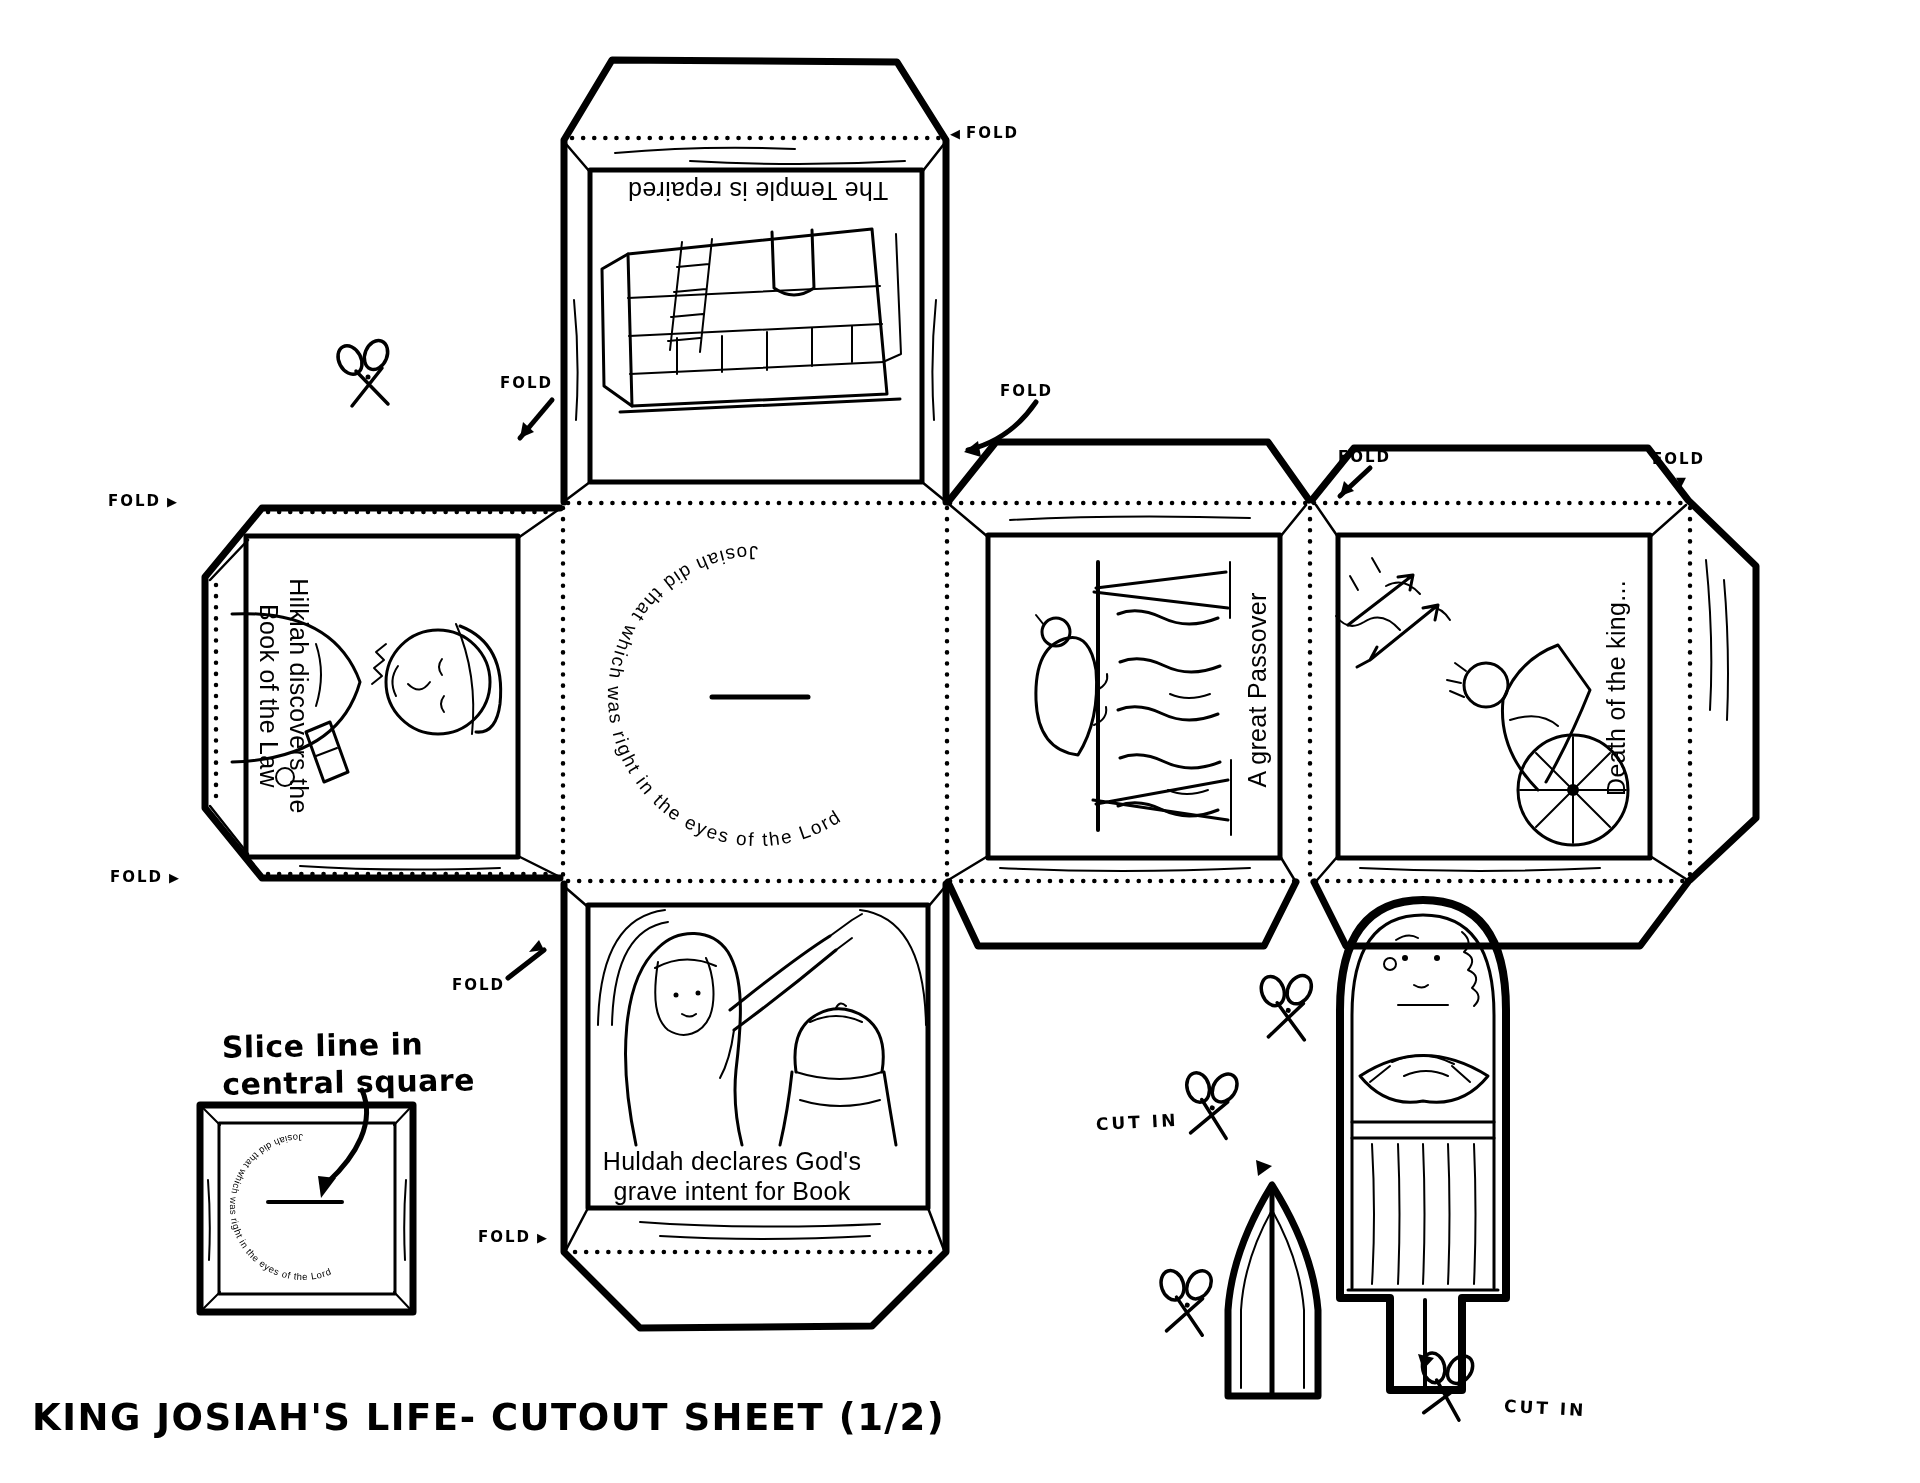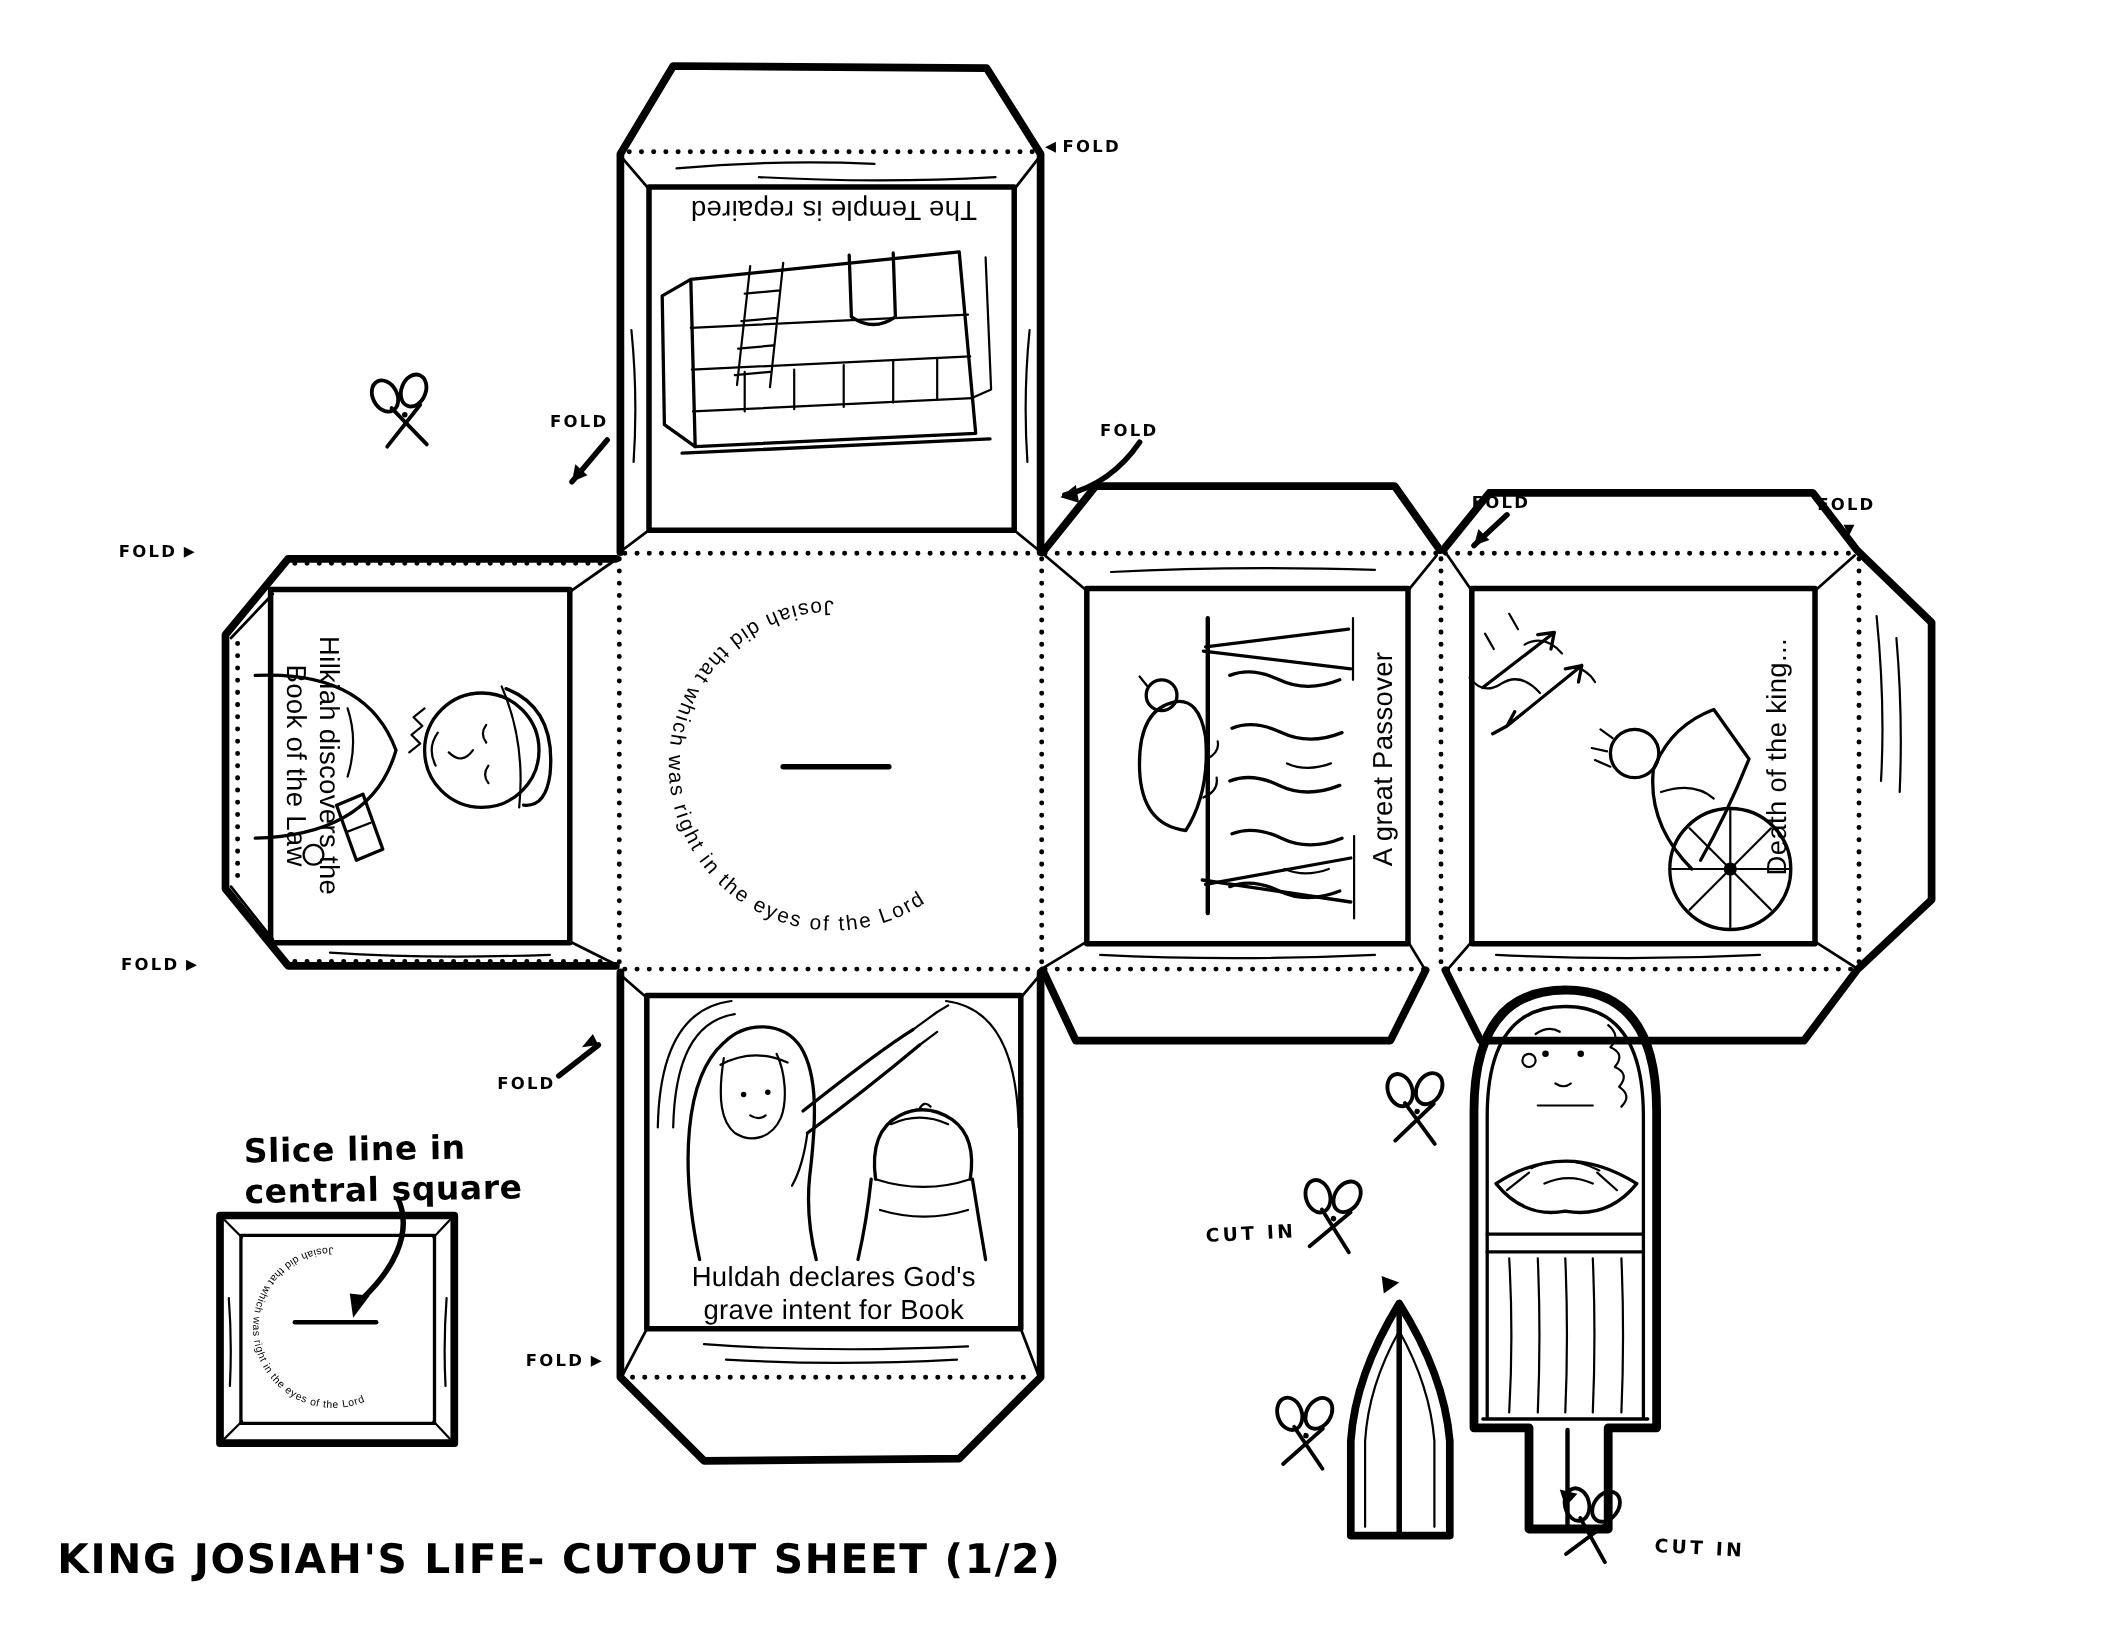--- a/index.html
+++ b/index.html
@@ -231,21 +231,21 @@
 
   <div class="txt caption rot90" style="left:116px;top:666px;width:336px;height:60px;">
     <div>Hilkiah discovers the</div>
     <div>Book of the Law</div>
   </div>
 
   <div class="txt caption rotm90" style="left:1092px;top:675px;width:330px;">A great Passover</div>
 
   <div class="txt caption rotm90" style="left:1451px;top:673px;width:330px;">Death of the king...</div>
 
-  <div class="txt caption" style="left:598px;top:1146px;width:320px;">
+  <div class="txt caption" style="left:572px;top:1146px;width:320px;">
     <div>Huldah declares God's</div>
     <div>grave intent for Book</div>
   </div>
 
   <div class="txt hand fold lblrow" style="left:950px;top:124px;">
     <span class="tri">◀</span>
     <span>FOLD</span>
   </div>
   <div class="txt hand fold" style="left:500px;top:374px;">FOLD</div>
   <div class="txt hand fold" style="left:1000px;top:382px;">FOLD</div>
@@ -267,14 +267,14 @@
   </div>
 
   <div class="txt hand cutin" style="left:1096px;top:1112px;transform:rotate(-3deg);">CUT IN</div>
   <div class="txt hand cutin" style="left:1504px;top:1398px;transform:rotate(3deg);">CUT IN</div>
 
   <div class="txt note" style="left:222px;top:1026px;width:320px;">
     <div>Slice line in</div>
     <div>central square</div>
   </div>
 
-  <div class="txt title" style="left:52px;top:1396px;text-align:right;">KING JOSIAH'S LIFE- CUTOUT SHEET (1/2)</div>
+  <div class="txt title" style="left:32px;top:1396px;text-align:right;">KING JOSIAH'S LIFE- CUTOUT SHEET (1/2)</div>
 </div>
 
 </body></html>

